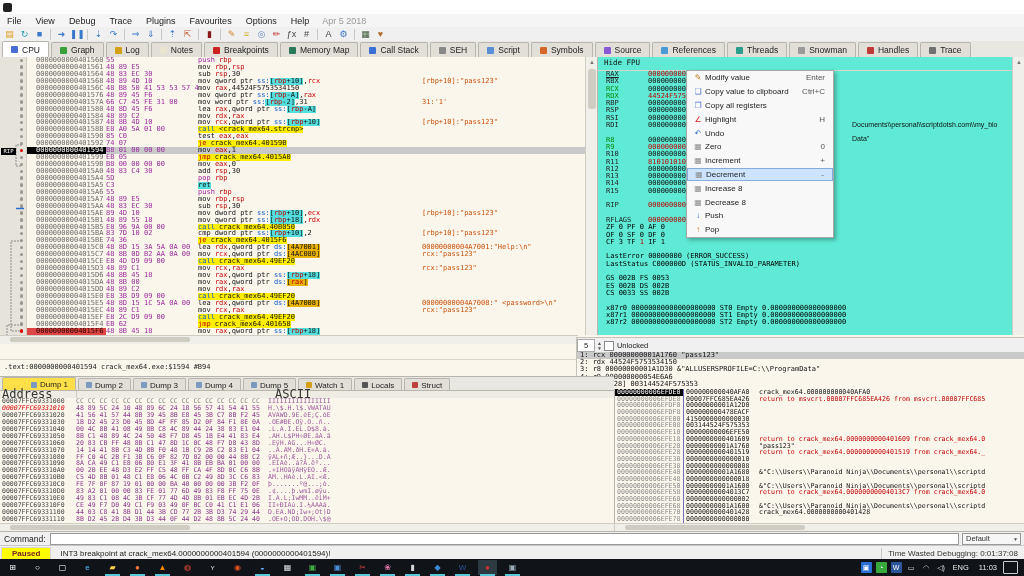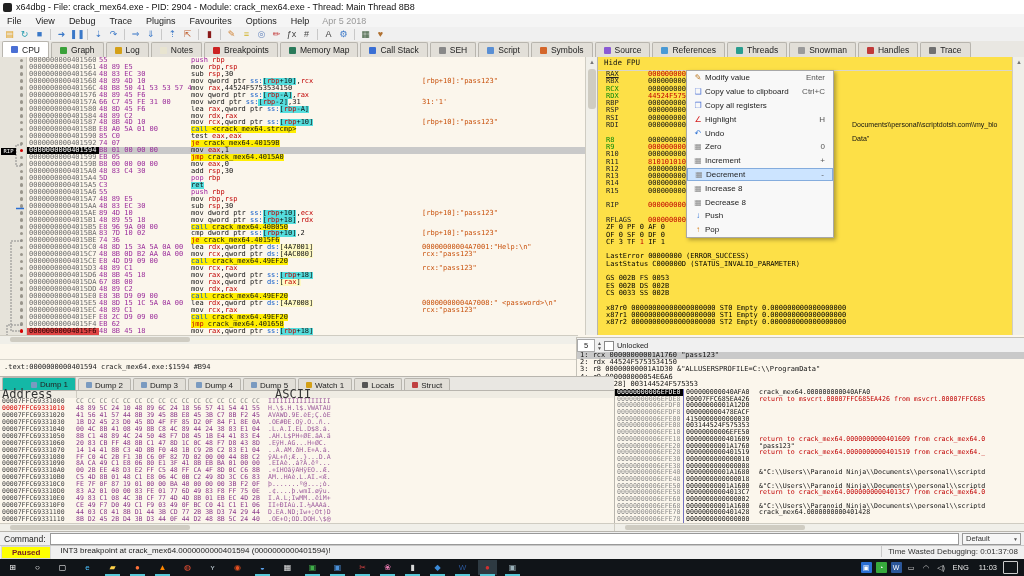--- a/index.html
+++ b/index.html
@@ -25,49 +25,49 @@
     border-radius:2px 2px 0 0;margin-left:2px;background:#e2dfd8;white-space:nowrap;}
   .tab.active{background:#ffffff;height:15px;}
   .tab .tic{width:7px;height:7px;border-radius:1px;margin-right:4px;flex:none;}
   
   #disasm{left:0;top:57px;width:585px;height:278px;background:#fbf6ec;overflow:hidden;font-size:7px;}
   .drow{position:relative;height:6.95px;line-height:6.95px;white-space:nowrap;display:flex;}
   .drow.sel{background:#c9c9c9;}
   .dgut{width:26px;flex:none;background:#e6e3da;border-right:1px solid #cfccc2;position:relative;}
   .dot{position:absolute;right:3px;top:1.5px;width:3.5px;height:3.5px;border-radius:50%;background:#9a968c;}
   .dot.red{background:#d40000;}
-  .daddr{width:70px;flex:none;color:#6b6b6b;padding-left:2px;}
+  .daddr{width:70px;flex:none;color:#6b6b6b;padding-left:9px;}
   .daddr.rip{background:#000;color:#fff;}
   .daddr.bp{background:#e04545;color:#2a0000;}
   .dbytes{width:92px;flex:none;color:#9b2d9b;overflow:hidden;}
   .dtext{width:228px;flex:none;color:#111;overflow:hidden;}
   .dcomm{position:absolute;left:422px;color:#c8500a;}
   .mn-stk{color:#a020a0;}
   .mn-call{color:#0a58c8;}
   .mn-jmp{color:#c00000;}
   .hlY{background:#ffee00;}
   .hlC{background:#55dede;}
   .seg{color:#0a58c8;}
   .memss{background:#55dede;}
-  .memds{background:#fef9c3;}
+  .memds{background:#eab308;}
   .reg{color:#c00000;}
   #ripbadge{left:1px;top:148px;width:15px;height:7px;background:#000;color:#fff;font-size:5.5px;
     line-height:7px;text-align:center;}
   #jumpsvg{left:0;top:57px;}
   #dscroll{left:585px;top:57px;width:12px;height:278px;background:#f0efe9;border-left:1px solid #cfccc2;}
   .sbtn{width:12px;height:10px;font-size:6px;color:#777;text-align:center;line-height:10px;}
   .sthumb{position:absolute;left:2px;top:12px;width:8px;height:40px;background:#cfccc2;border-radius:3px;}
   #dhscroll{left:0;top:335px;width:578px;height:8px;background:#f0efe9;border-top:1px solid #cfccc2;}
   .hthumb{position:absolute;left:10px;top:1px;height:5px;width:180px;background:#cfccc2;border-radius:2px;}
   #infobox{left:0;top:343px;width:578px;height:16px;background:#fbf6ec;border-top:1px solid #b8b5ae;
     font-size:7px;padding:2px 0 0 4px;color:#111;}
   #dstatus{left:0;top:359px;width:578px;height:17px;background:#fbf6ec;border-top:1px solid #d8d5cc;
     font-size:7px;padding-top:3px;padding-left:4px;color:#222;}
   
-  #registers{left:597px;top:57px;width:427px;height:278px;background:#fde047;border-left:1px solid #b8b5ae;overflow:hidden;}
+  #registers{left:597px;top:57px;width:427px;height:278px;background:#5eead4;border-left:1px solid #b8b5ae;overflow:hidden;}
   #hidefpu{height:12px;border-bottom:1px solid #d8d5cc;font-size:7.5px;padding:1px 0 0 6px;color:#111;}
   .rrow{height:7.3px;line-height:7.3px;font-size:7px;white-space:nowrap;padding-left:8px;}
   .rlab{display:inline-block;width:42px;color:#222;}
   .rlab.green{color:#0a8a0a;}
   .rlab.ul{text-decoration:underline;}
   .rval{color:#111;}
   .rval.red{color:#c00000;}
   .rfrag{position:absolute;font-size:7px;color:#111;white-space:nowrap;}
   #rscroll{left:1012px;top:57px;width:12px;height:278px;background:#f0efe9;border-left:1px solid #cfccc2;}
   
@@ -89,31 +89,31 @@
   #unlock .cb{width:8px;height:8px;background:#fff;border:1px solid #888;margin-right:3px;}
   #args{left:576px;top:352px;width:448px;height:37px;background:#fbf6ec;border-left:1px solid #c4c1b8;
     font-size:7px;overflow:hidden;}
   .arow{height:7.2px;line-height:7.2px;white-space:nowrap;padding-left:3px;color:#111;}
   .arow.sel{background:#c9c9c9;}
   
   #dumptabs{left:0;top:376px;width:614px;height:14px;background:#e9e7e2;border-top:1px solid #b8b5ae;
     display:flex;align-items:flex-end;font-size:8px;color:#222;}
   .dtab{height:12px;display:flex;align-items:center;padding:0 7px;border:1px solid #b8b5ae;border-bottom:none;
     border-radius:2px 2px 0 0;margin-left:2px;background:#e2dfd8;white-space:nowrap;}
-  .dtab.active{background:#14b8a6;height:13px;padding-left:28px;}
+  .dtab.active{background:#fde047;height:13px;padding-left:28px;}
   .dtab .tic{width:6px;height:6px;border-radius:1px;margin-right:3px;flex:none;}
   #dumphdr{left:0;top:390px;width:614px;height:8px;background:#efece3;border-top:1px solid #b8b5ae;
     border-bottom:1px solid #cfccc2;font-size:12px;color:#333;display:flex;line-height:7px;}
   #dumphdr .h1{width:74px;padding-left:2px;border-right:1px solid #cfccc2;}
   #dumphdr .h2{width:192px;padding-left:2px;border-right:2px solid #22c55e;margin-top:32px;}
   #dumphdr .h3{padding-left:2px;}
   #dumprows{left:0;top:398px;width:614px;height:125px;background:#fbf6ec;overflow:hidden;font-size:6.5px;}
   .hrow{height:6.94px;line-height:6.94px;white-space:nowrap;display:flex;}
   .haddr{width:74px;flex:none;color:#444;padding-left:2px;}
-  .haddr.red{color:#d40000;}
+  .haddr.red{color:#d40000;font-style:italic;}
   .hhex{width:192px;flex:none;color:#8b3a8b;overflow:hidden;}
   .hhex.gray{color:#888;}
   .hascii{color:#9c5a9c;overflow:hidden;}
   
   #stack{left:614px;top:389px;width:410px;height:134px;background:#fbf6ec;border-left:1px solid #b8b5ae;
     overflow:hidden;font-size:6.6px;}
   .srow{height:6.7px;line-height:6.7px;white-space:nowrap;display:flex;}
   .saddr{width:66px;flex:none;color:#8a8a8a;padding-left:2px;}
   .saddr.sel{background:#000;color:#fff;}
   .sval{width:70px;flex:none;color:#111;border-left:1px solid #7070c0;padding-left:2px;}
@@ -123,21 +123,21 @@
   #bhscroll2{left:614px;top:523px;width:410px;height:8px;background:#f0efe9;border-top:1px solid #cfccc2;border-left:1px solid #cfccc2;}
   
   #cmdbar{left:0;top:531px;width:1024px;height:14px;background:#f0f0f0;border-top:1px solid #b8b5ae;
     display:flex;align-items:center;font-size:8.5px;color:#222;}
   #cmdlabel{padding:0 4px;}
   #cmdinput{flex:1;height:10px;background:#fff;border:1px solid #999;}
   #cmdsel{width:54px;height:10px;background:#f6f6f6;border:1px solid #999;margin:0 3px;font-size:7.5px;
     padding-left:3px;line-height:10px;color:#333;}
   #cmdsel .arr{float:right;margin-right:2px;font-size:5px;color:#555;}
   #statusbar{left:0;top:545px;width:1024px;height:14px;background:#f0f0f0;border-top:1px solid #c8c8c8;
-    display:flex;font-size:8px;color:#222;}
+    display:flex;align-items:center;font-size:8px;color:#222;}
   #paused{background:#ffff00;color:#7a2020;font-weight:bold;padding:0 10px;height:11px;line-height:11px;
     margin:0 1px;border:1px solid #d8d8d8;}
   #statmsg{padding-left:8px;flex:1;}
   #stattime{border-left:1px solid #c8c8c8;padding:0 6px;height:11px;line-height:11px;color:#333;}
   #taskbar{left:0;top:559px;width:1024px;height:17px;background:#101418;display:flex;align-items:center;}
   .tki{width:19px;height:15px;margin:0 3px;flex:none;display:flex;align-items:center;justify-content:center;
     font-size:10px;line-height:15px;position:relative;}
   .tki.run::after{content:"";position:absolute;left:2px;right:2px;bottom:-1px;height:2px;background:#58c8d8;}
   .tki.active{background:#2e3a42;}
   .tkglyph{width:11px;height:11px;border-radius:2px;display:flex;align-items:center;justify-content:center;
@@ -148,21 +148,20 @@
   #trayclock{margin:0 6px;text-align:center;}
   #notif{width:13px;height:11px;border:1px solid #ccc;border-radius:1px;margin-right:6px;}
 </style>
 </head>
 <body>
 
 <div id="screen">
 
   <div id="titlebar" class="abs">
     <span id="appicon"></span>
-    <span>x64dbg - File: crack_mex64.exe - PID: 2904 - Module: crack_mex64.exe - Thread: Main Thread 8B8</span>
   </div>
 
   <div id="menubar" class="abs">
       <span class="mi">File</span>
       <span class="mi">View</span>
       <span class="mi">Debug</span>
       <span class="mi">Trace</span>
       <span class="mi">Plugins</span>
       <span class="mi">Favourites</span>
       <span class="mi">Options</span>
@@ -533,21 +532,21 @@
         </span>
         <span class="daddr">00000000004015D6</span>
         <span class="dbytes">48 8B 45 18</span>
         <span class="dtext"><span class="">mov</span> <span class="reg">rax</span>,qword ptr <span class="seg">ss:</span><span class="memss">[<span class="reg">rbp</span>+18]</span></span>
       </div>
       <div class="drow">
         <span class="dgut">
           <span class="dot"></span>
         </span>
         <span class="daddr">00000000004015DA</span>
-        <span class="dbytes">67 8B 00</span>
+        <span class="dbytes">48 8B 00</span>
         <span class="dtext"><span class="">mov</span> <span class="reg">rax</span>,qword ptr <span class="seg">ds:</span><span class="memds">[<span class="reg">rax</span>]</span></span>
       </div>
       <div class="drow">
         <span class="dgut">
           <span class="dot"></span>
         </span>
         <span class="daddr">00000000004015DD</span>
         <span class="dbytes">48 89 C2</span>
         <span class="dtext"><span class="">mov</span> <span class="reg">rdx</span>,<span class="reg">rax</span></span>
       </div>

